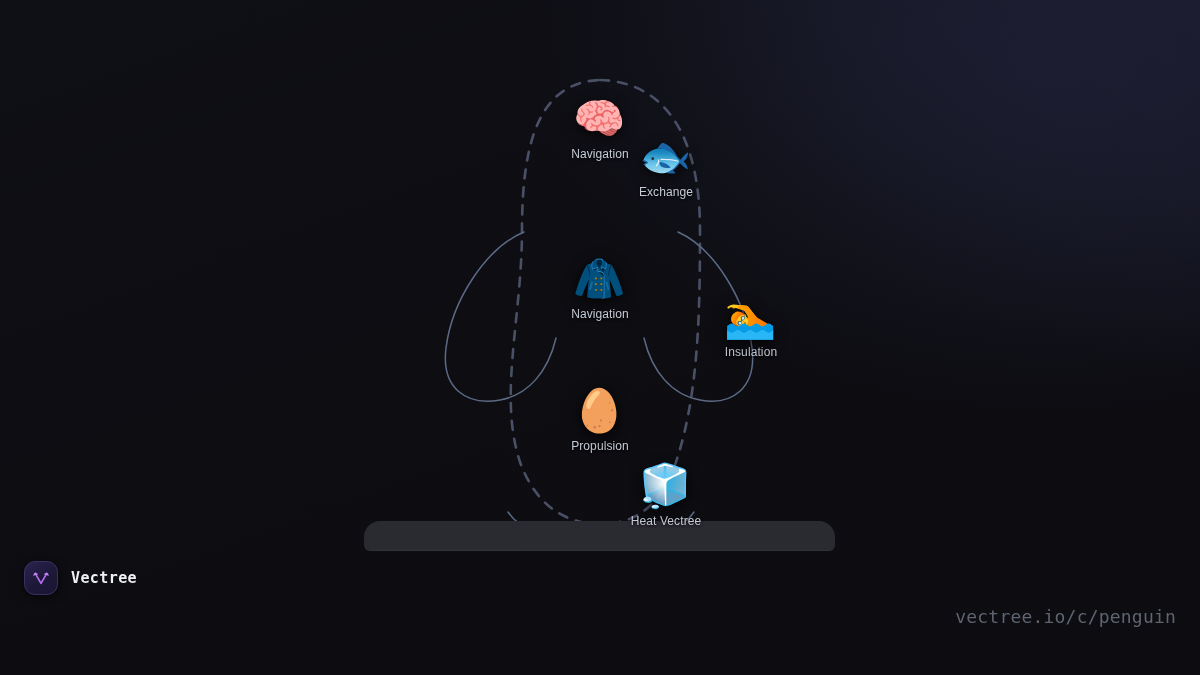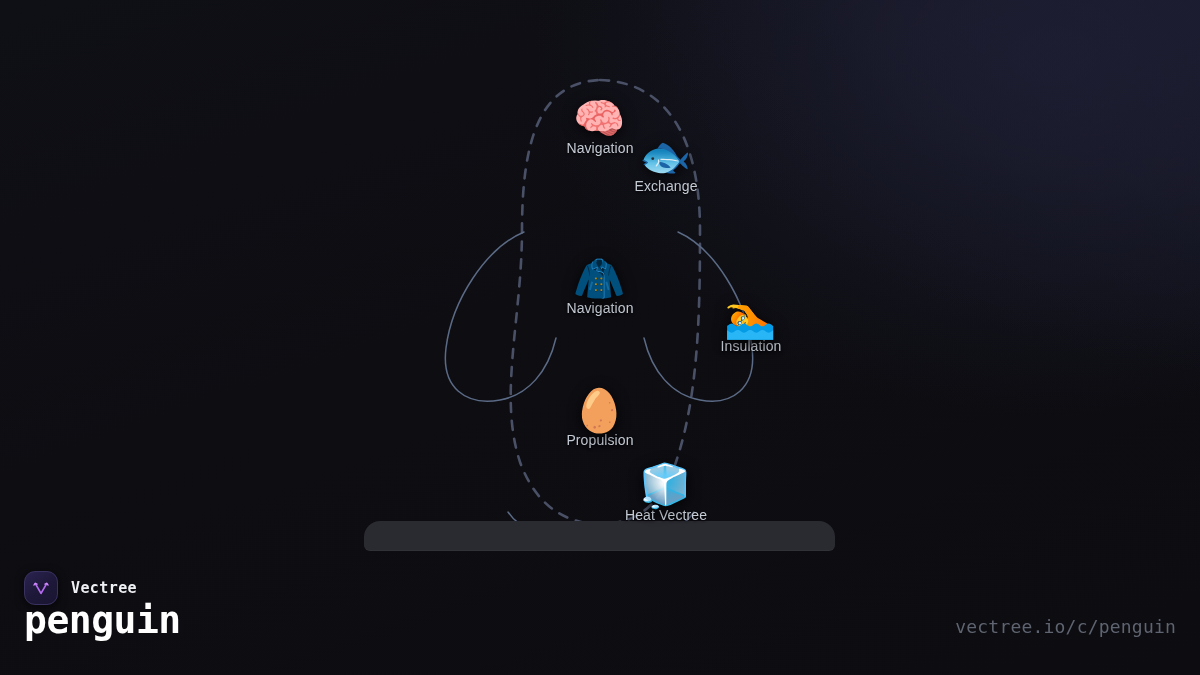--- a/index.html
+++ b/index.html
@@ -33,41 +33,42 @@
   }
   .node .glyph {
     display:block;
     line-height:1;
     font-size:42px;
     font-family:"DejaVu Sans", sans-serif;
     filter:drop-shadow(0 3px 7px rgba(0,0,0,0.75));
   }
   .node .label {
     display:block;
-    font-size:14px;
+    margin-top:7px;
+    font-size:12px;
     letter-spacing:0.1px;
     color:#c6ccd6;
     text-shadow:0 1px 3px rgba(0,0,0,0.9);
     white-space:nowrap;
   }
 
   
   #platform {
     position:absolute;
     left:364px; top:521px;
     width:471px; height:30px;
     background:#2a2a31;
     border-radius:16px 16px 6px 6px;
     box-shadow:0 -1px 0 rgba(255,255,255,0.035) inset;
   }
 
   
   #footer {
     position:absolute;
-    left:0; right:0; bottom:4px;
+    left:0; right:0; bottom:14px;
     height:118px;
     padding:0 10px;
   }
   #brand-row {
     position:absolute;
     left:24px; top:18px;
     display:flex; align-items:center; gap:13px;
   }
   #logo-mark {
     width:34px; height:34px;
@@ -172,18 +173,17 @@
       <span id="logo-mark">
         <svg width="20" height="20" viewBox="0 0 20 20" aria-hidden="true">
           <path d="M4.2 5.4 L10 15.4 L15.8 5.4" fill="none" stroke="#b56cf0" stroke-width="1.7" stroke-linecap="round" stroke-linejoin="round"></path>
           <path d="M4.2 5.4 L2.9 7.1 M4.2 5.4 L6.0 6.2" fill="none" stroke="#d48bff" stroke-width="1.3" stroke-linecap="round"></path>
           <path d="M15.8 5.4 L17.1 7.1 M15.8 5.4 L14.0 6.2" fill="none" stroke="#d48bff" stroke-width="1.3" stroke-linecap="round"></path>
         </svg>
       </span>
       <span id="brand-name">Vectree</span>
     </div>
 
-    <div id="page-title">penguin</div>
 
     <div id="footer-url">vectree.io/c/penguin</div>
   </div>
 
 </div>
 
 </body></html>

